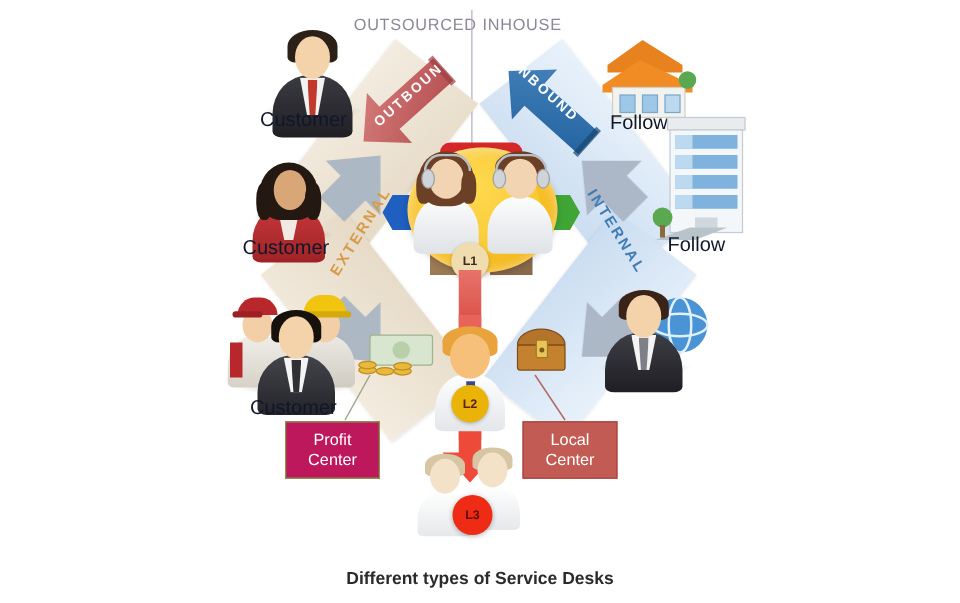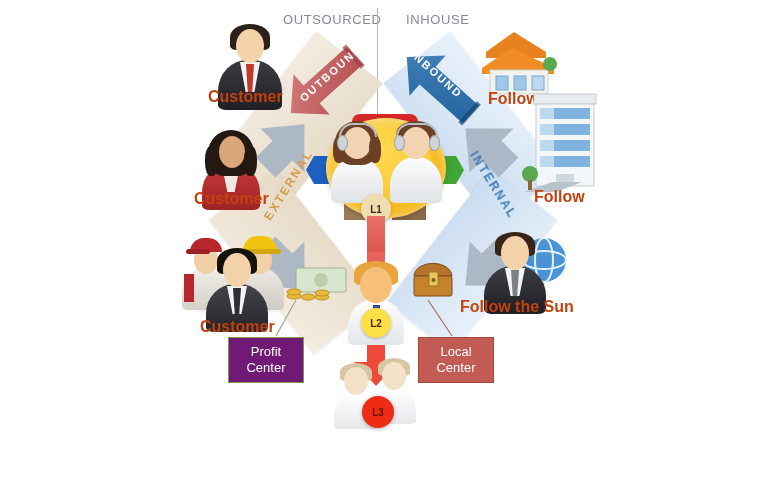--- a/index.html
+++ b/index.html
@@ -2,21 +2,21 @@
 <html><head>
 <meta charset="utf-8">
 <style>
   html,body{margin:0;padding:0;background:#ffffff;}
   body{width:768px;height:482px;position:relative;overflow:hidden;
        font-family:"Liberation Sans",sans-serif;}
   .stage{position:absolute;left:0;top:0;width:768px;height:482px;background:#fff;}
 
   
   .abs{position:absolute;}
-  .lbl{position:absolute;font-weight:bold;color:#c2410c;white-space:nowrap;}
+  .lbl{position:absolute;font-weight:normal;color:#0f172a;white-space:nowrap;}
   .hdr{position:absolute;color:#8d8698;letter-spacing:.6px;font-size:13px;white-space:nowrap;}
   .divider{position:absolute;background:#b9aec6;width:1px;}
 
   
   .band{position:absolute;transform-origin:50% 50%;}
   .bandtxt{position:absolute;font-weight:bold;letter-spacing:2px;white-space:nowrap;
            transform-origin:50% 50%;font-size:12px;}
 
   
   .person{position:absolute;}
@@ -37,21 +37,21 @@
 
   .caption{position:absolute;width:100%;text-align:center;font-weight:bold;
            font-size:14px;color:#2b2b2b;}
 </style>
 </head>
 <body>
 
 <div class="stage">
 
   <div class="hdr" style="left:283px;top:12px;">OUTSOURCED</div>
-  <div class="hdr" style="left:386px;top:12px;margin-left:20px;">INHOUSE</div>
+  <div class="hdr" style="left:386px;top:12px;">INHOUSE</div>
   <div class="divider" style="left:377px;top:8px;height:110px;"></div>
 
   <div class="band" style="left:252px;top:38px;width:84px;height:180px;background:linear-gradient(100deg,#f3ece0,#e6dac6);
               transform:rotate(38deg);box-shadow:0 1px 3px rgba(0,0,0,.10);"></div>
 
   <div class="band" style="left:252px;top:176px;width:84px;height:170px;background:linear-gradient(80deg,#f3ece0,#e6dac6);
               transform:rotate(-38deg);box-shadow:0 1px 3px rgba(0,0,0,.10);"></div>
 
   <div class="band" style="left:430px;top:38px;width:84px;height:180px;background:linear-gradient(260deg,#e9f2fb,#c9dcf0);
               transform:rotate(-38deg);box-shadow:0 1px 3px rgba(0,0,0,.10);"></div>
@@ -156,21 +156,21 @@
   <svg class="abs" style="left:350px;top:344px;width:52px;height:46px;">
     <polygon points="17,0 35,0 35,18 48,18 26,42 4,18 17,18" fill="#ed4a3a"></polygon>
   </svg>
 
   <div class="person" style="left:348px;top:261px;">
     <div class="p-body" style="left:0;top:38px;width:56px;height:46px;background:linear-gradient(180deg,#ffffff,#e3e6ea);"></div>
     <div class="p-hair" style="left:6px;top:0px;width:44px;height:24px;border-radius:50% 50% 18% 18%;background:#e8a33d;"></div>
     <div class="p-head" style="left:12px;top:6px;width:32px;height:36px;background:#f6bf7a;"></div>
     <div class="p-tie" style="left:25px;top:44px;width:7px;height:16px;background:#3b4a8c;"></div>
   </div>
-  <div class="badge" style="left:361px;top:308px;width:30px;height:30px;background:#fde047;color:#5a211a;
+  <div class="badge" style="left:361px;top:308px;width:30px;height:30px;background:#eab308;color:#5a211a;
               box-shadow:0 1px 3px rgba(0,0,0,.25);">
     <span>L2</span>
   </div>
 
   <div class="person" style="left:334px;top:363px;">
     <div class="p-body" style="left:0;top:30px;width:44px;height:36px;background:linear-gradient(180deg,#ffffff,#e6e8ea);"></div>
     <div class="p-hair" style="left:6px;top:0;width:32px;height:18px;border-radius:50% 50% 18% 18%;background:#d7c6a4;"></div>
     <div class="p-head" style="left:10px;top:4px;width:24px;height:28px;background:#f3e2c7;"></div>
   </div>
   <div class="person" style="left:372px;top:358px;">
@@ -278,21 +278,20 @@
   <div class="p-shadow" style="left:478px;top:288px;width:76px;height:12px;"></div>
   <div class="person" style="left:484px;top:232px;">
     <div class="p-body" style="left:0;top:34px;width:62px;height:48px;background:linear-gradient(180deg,#3e3e45,#1e1e24);"></div>
     <div class="abs" style="left:21px;top:36px;width:20px;height:28px;background:#f4f4f4;
                             clip-path:polygon(0 0,100% 0,72% 100%,28% 100%);"></div>
     <div class="p-tie" style="left:27px;top:38px;width:8px;height:26px;background:#7d8086;
                               clip-path:polygon(0 0,100% 0,78% 100%,22% 100%);"></div>
     <div class="p-hair" style="left:11px;top:0;width:40px;height:24px;border-radius:50% 50% 16% 16%;background:#3a2418;"></div>
     <div class="p-head" style="left:17px;top:4px;width:28px;height:34px;background:#f4d3ab;"></div>
   </div>
-  <div class="lbl" style="left:460px;top:298px;font-size:16px;">Follow the Sun</div>
 
   <svg class="abs" style="left:286px;top:266px;width:62px;height:36px;">
     <rect x="10" y="2" width="50" height="24" rx="2" fill="#d8e6cf" stroke="#9db48d"></rect>
     <circle cx="35" cy="14" r="7" fill="#b9cfaa"></circle>
     <g fill="#e8b93d" stroke="#bf8f20">
       <ellipse cx="8" cy="30" rx="7" ry="3"></ellipse>
         <ellipse cx="8" cy="26" rx="7" ry="3"></ellipse>
       <ellipse cx="22" cy="31" rx="7" ry="3"></ellipse>
       <ellipse cx="36" cy="31" rx="7" ry="3"></ellipse>
         <ellipse cx="36" cy="27" rx="7" ry="3"></ellipse>
@@ -303,28 +302,29 @@
     <rect x="4" y="14" width="38" height="20" rx="2" fill="#c4822f" stroke="#7d4c18"></rect>
     <rect x="19" y="10" width="9" height="14" rx="1" fill="#e8c45a" stroke="#9c7a1e"></rect>
     <circle cx="23.5" cy="18" r="2" fill="#7d5a12"></circle>
   </svg>
 
   <svg class="abs" style="left:0;top:0;width:768px;height:482px;pointer-events:none;">
     <line x1="296" y1="300" x2="276" y2="336" stroke="#9aa88c" stroke-width="1.2"></line>
     <line x1="428" y1="300" x2="452" y2="336" stroke="#b06a63" stroke-width="1.2"></line>
   </svg>
 
-  <div class="cbox" style="left:228px;top:337px;width:74px;height:44px;background:#701a75;border:1px solid #7d9a46;">
+  <div class="cbox" style="left:228px;top:337px;width:74px;height:44px;background:#be185d;border:1px solid #7d9a46;">
     <div>
       <div>Profit</div>
       <div>Center</div>
     </div>
   </div>
 
   <div class="cbox" style="left:418px;top:337px;width:74px;height:44px;background:#c15b54;border:1px solid #a8443e;">
     <div>
       <div>Local</div>
       <div>Center</div>
     </div>
   </div>
 
+  <div class="caption" style="left:0;top:454px;">Different types of Service Desks</div>
 
 </div>
 
 </body></html>

